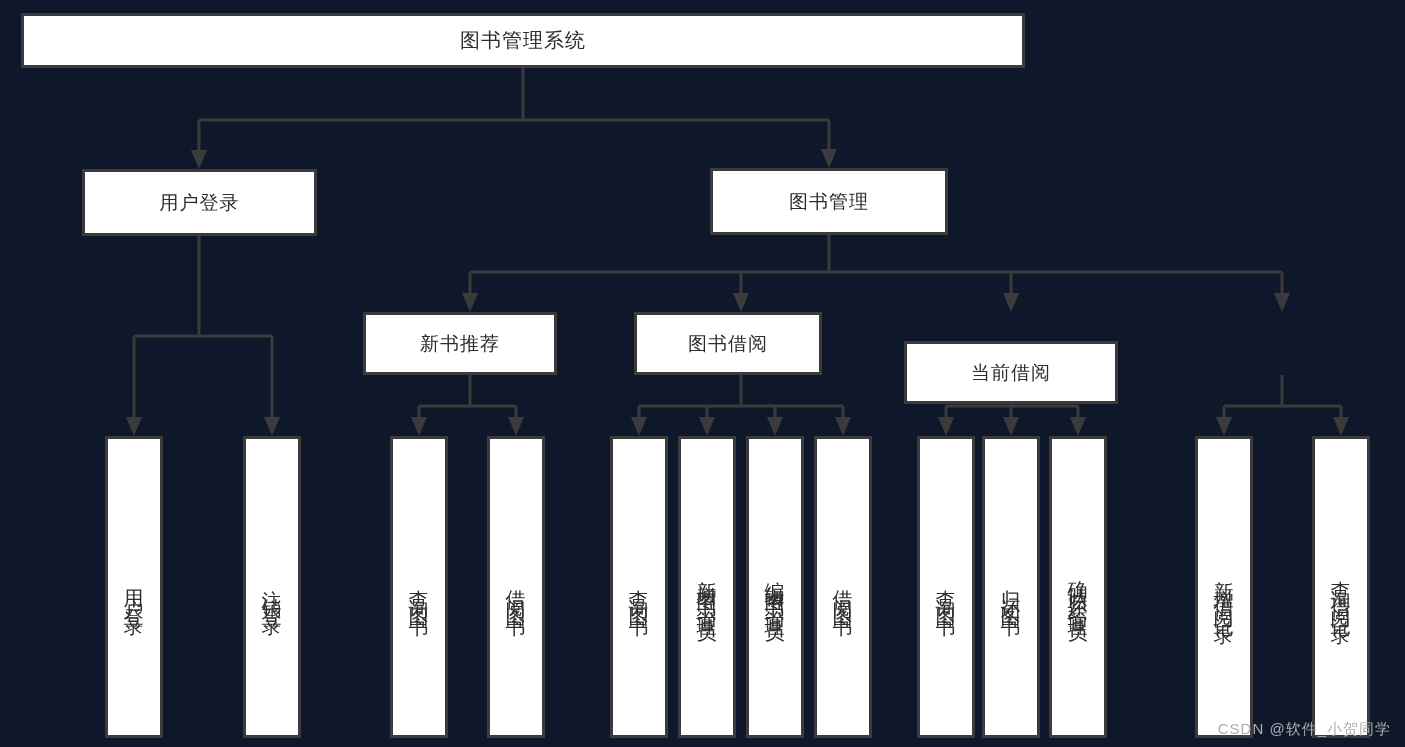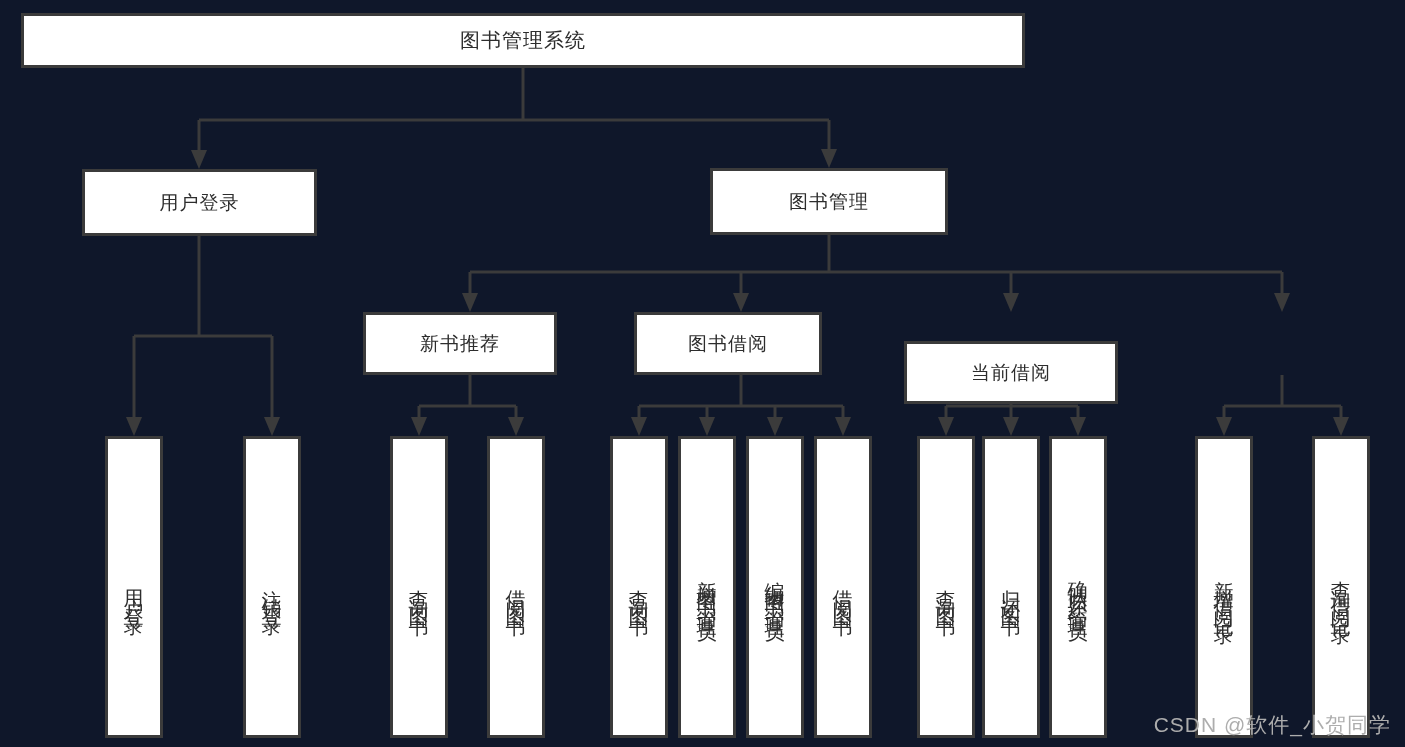--- a/index.html
+++ b/index.html
@@ -28,21 +28,21 @@
     line-height:1;
     text-align:center;
     padding-top:9px; 
   }
   .watermark{
     position:absolute;
     right:14px;
     bottom:8px;
     z-index:3;
     color:#adadad;
-    font-size:21px;
+    font-size:15px;
     letter-spacing:1px;
     white-space:nowrap;
   }
 </style>
 </head>
 <body>
 
 <div id="canvas">
 
   <svg id="wires" width="1405" height="747" viewBox="0 0 1405 747">

